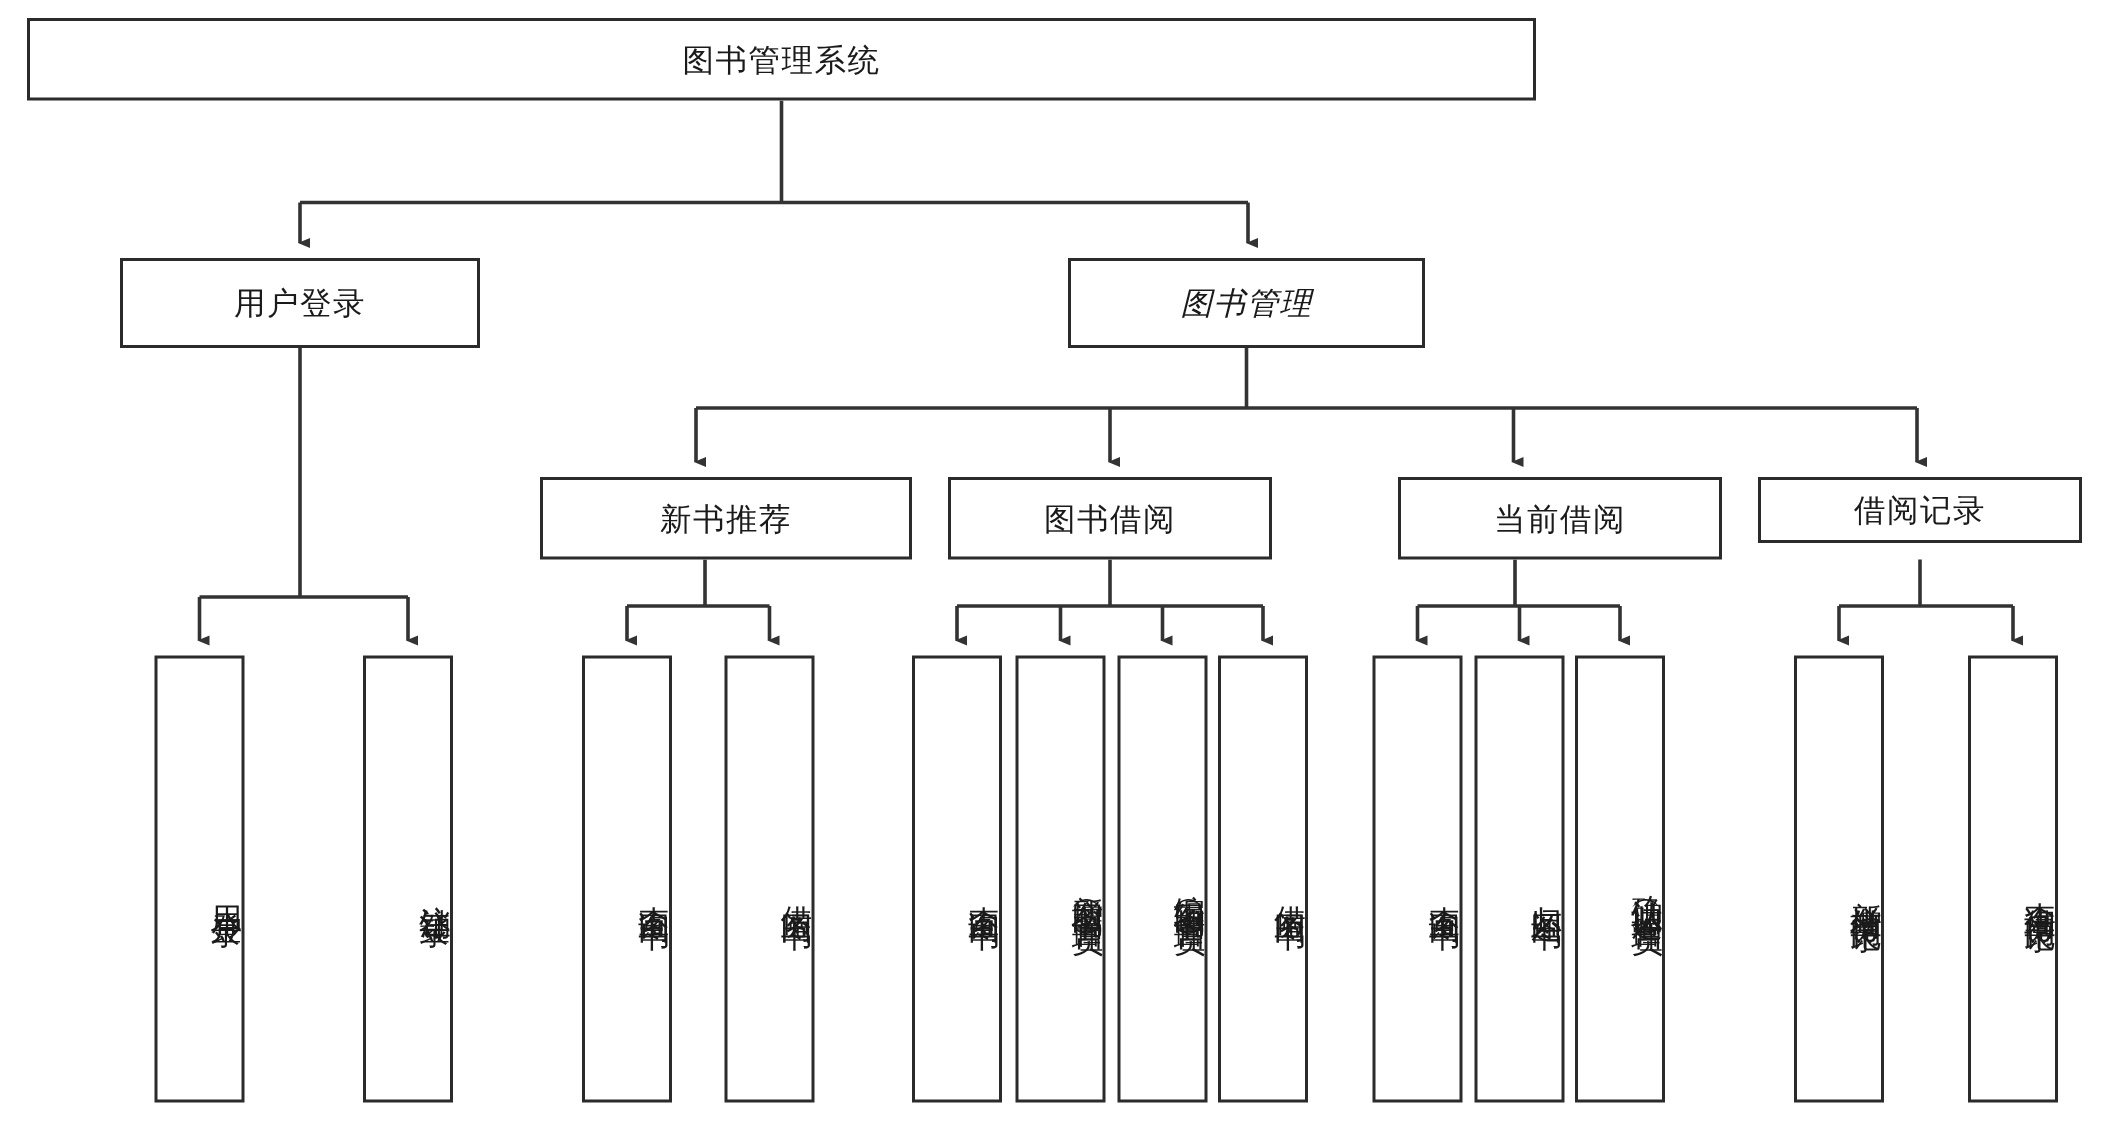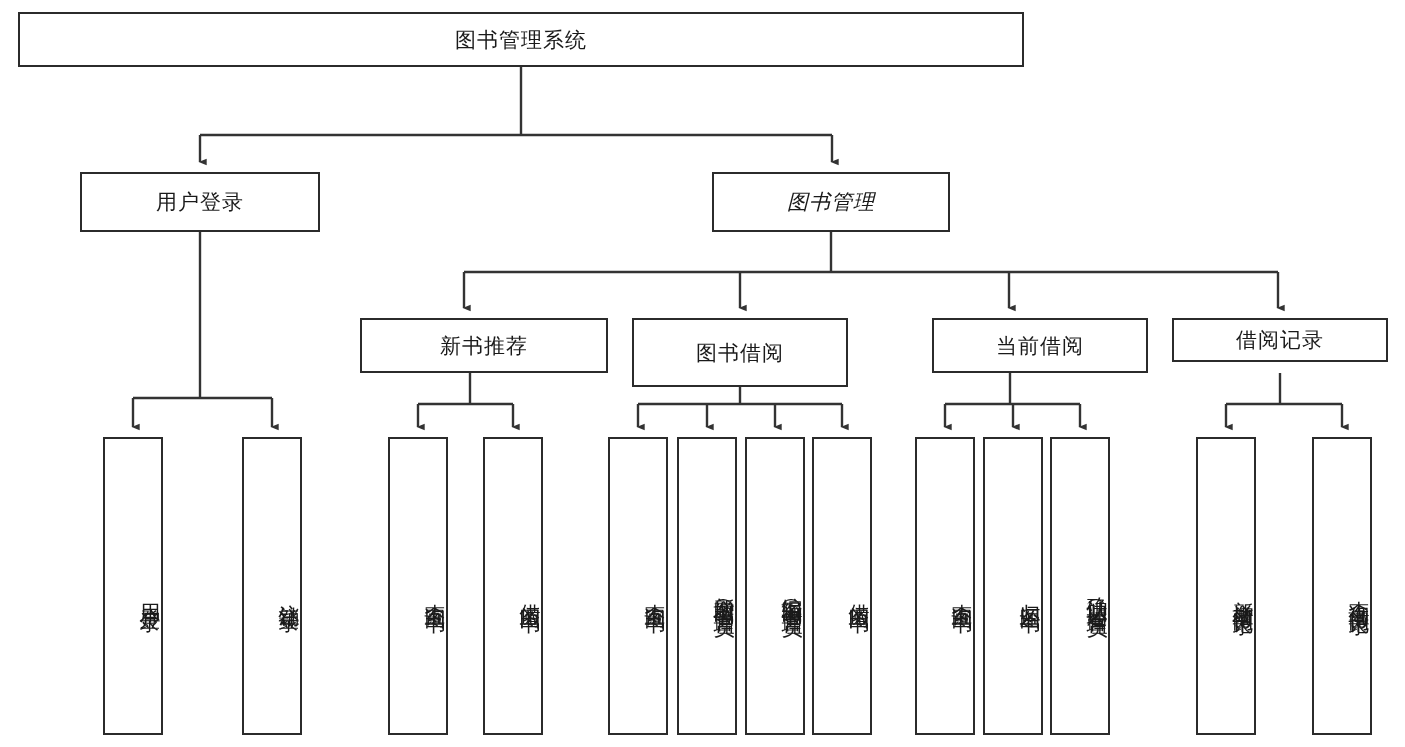--- a/index.html
+++ b/index.html
@@ -126,21 +126,21 @@
   <div class="node horiz" style="left:80px; top:172px; width:240px; height:60px;">
     <span class="label">用户登录</span>
   </div>
   <div class="node horiz" style="left:712px; top:172px; width:238px; height:60px;font-style:italic;">
     <span class="label">图书管理</span>
   </div>
 
   <div class="node horiz" style="left:360px; top:318px; width:248px; height:55px;">
     <span class="label">新书推荐</span>
   </div>
-  <div class="node horiz" style="left:632px; top:318px; width:216px; height:69px;">
+  <div class="node horiz" style="left:632px; top:318px; width:216px; height:55px;">
     <span class="label">图书借阅</span>
   </div>
   <div class="node horiz" style="left:902px; top:318px; width:216px; height:55px;margin-left:30px;">
     <span class="label">当前借阅</span>
   </div>
   <div class="node horiz" style="left:1172px; top:318px; width:216px; height:44px;">
     <span class="label">借阅记录</span>
   </div>
 
   <div class="node vert" style="left:103px; top:437px; width:60px; height:298px;">

